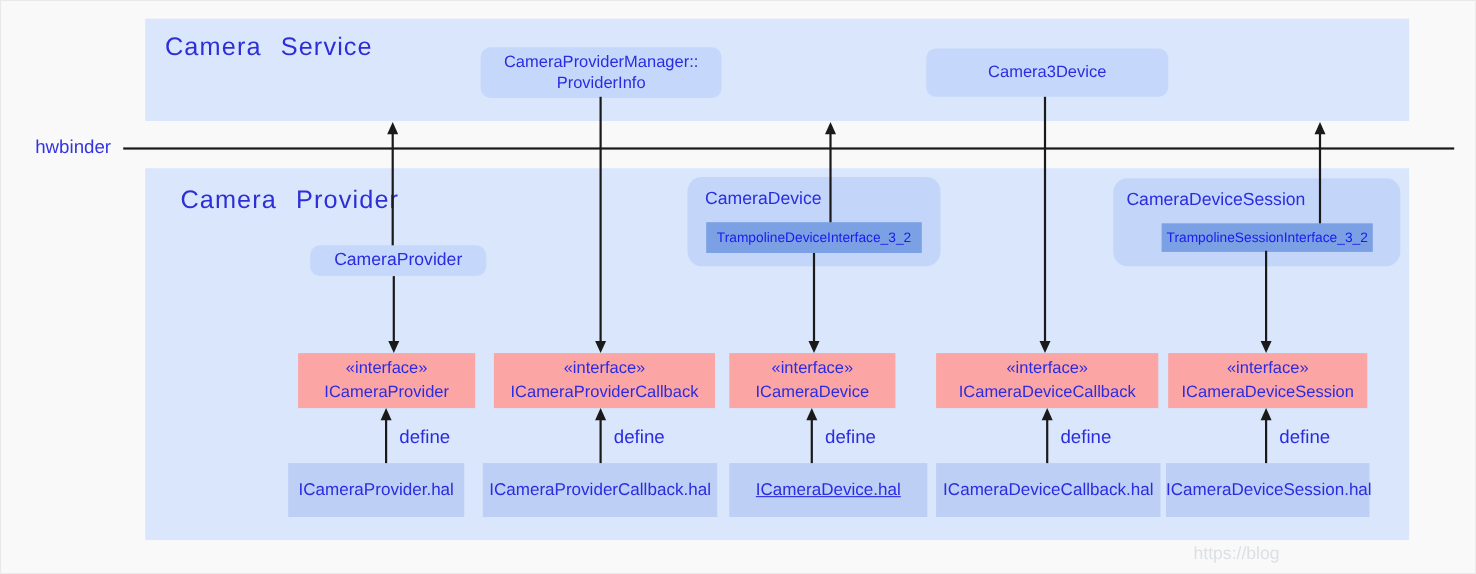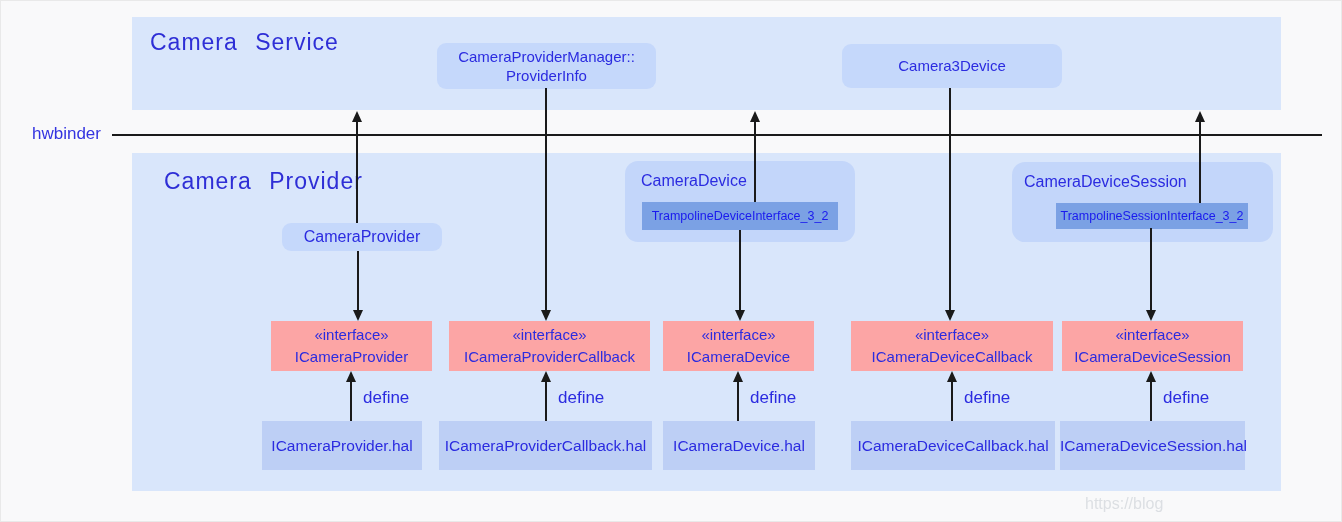--- a/index.html
+++ b/index.html
@@ -100,21 +100,21 @@
     <div>«interface»</div>
     <div>ICameraDeviceCallback</div>
   </div>
   <div class="iface" style="left:1062px;top:321px;width:181px;height:47px;">
     <div>«interface»</div>
     <div>ICameraDeviceSession</div>
   </div>
 
   <div class="hal" style="left:262px;top:421px;width:160px;">ICameraProvider.hal</div>
   <div class="hal" style="left:439px;top:421px;width:213px;">ICameraProviderCallback.hal</div>
-  <div class="hal" style="left:663px;top:421px;width:152px;">ICameraDevice.hal</div>
+  <div class="hal" style="left:663px;top:421px;width:180px;text-decoration:underline;">ICameraDevice.hal</div>
   <div class="hal" style="left:851px;top:421px;width:204px;">ICameraDeviceCallback.hal</div>
   <div class="hal" style="left:1060px;top:421px;width:185px;">ICameraDeviceSession.hal</div>
 
   <div class="arr up" style="left:357px;top:111px;height:112px;">
       <i class="head"></i>
       <i class="stem"></i>
     </div>
   <div class="arr up" style="left:755px;top:111px;height:91px;">
       <i class="head"></i>
       <i class="stem"></i>

